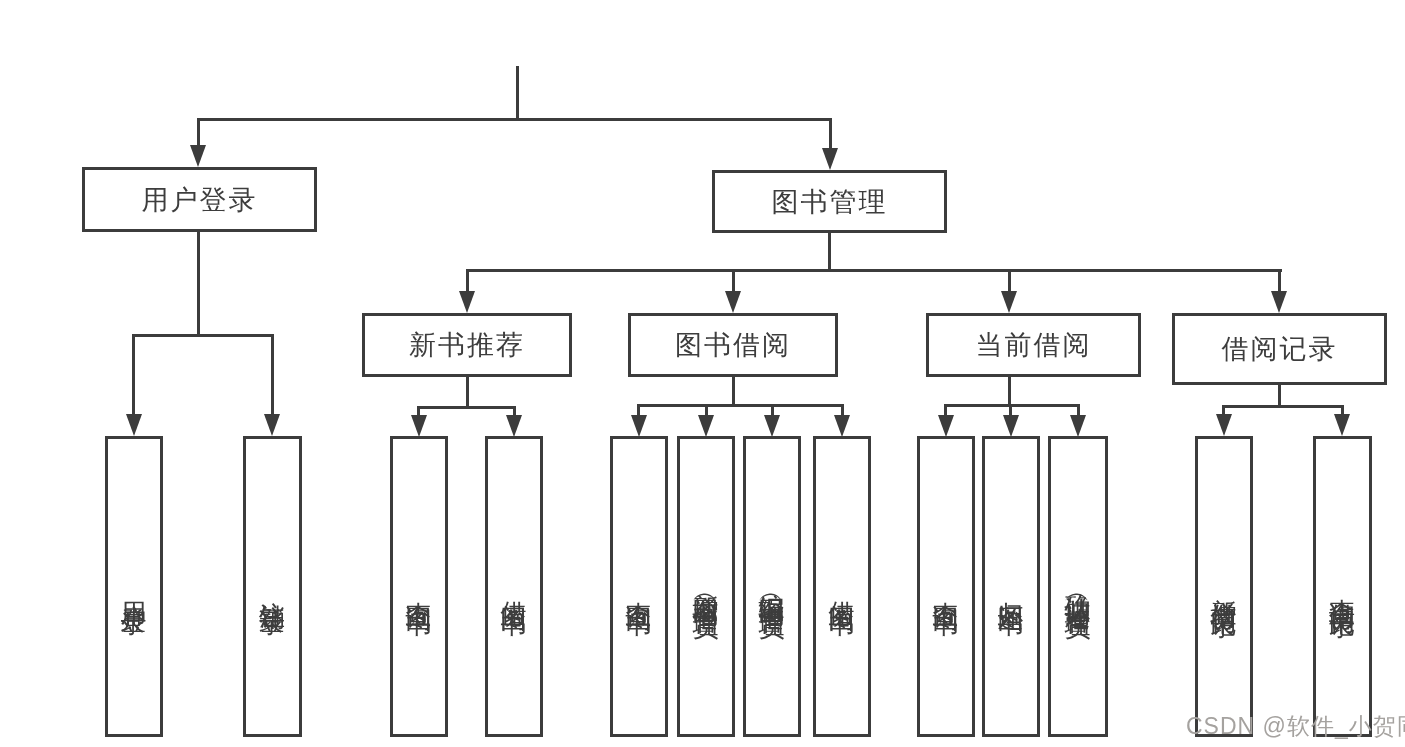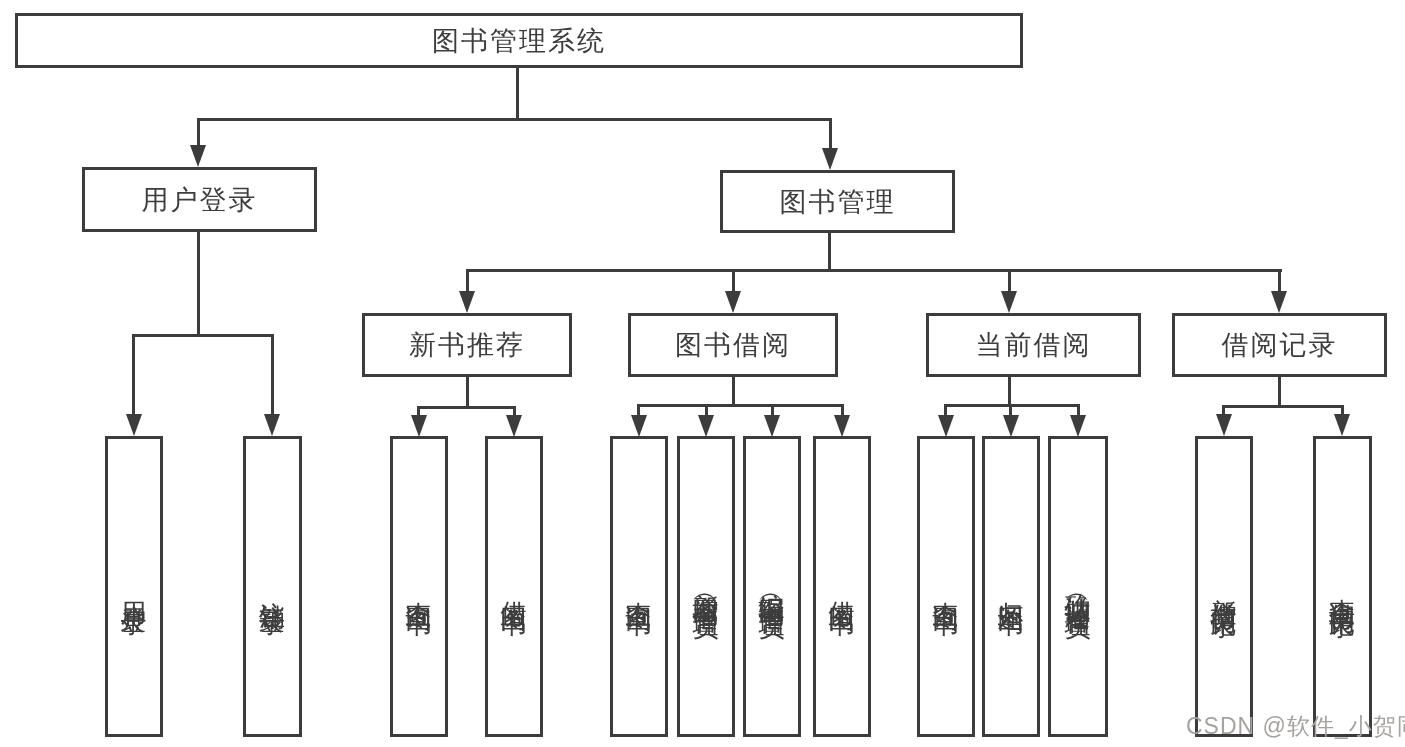--- a/index.html
+++ b/index.html
@@ -37,35 +37,32 @@
     position:absolute; left:1186px; top:711px;
     font-size:23px; letter-spacing:1px; color:#a5a29f; z-index:5;
     white-space:nowrap;
   }
 </style>
 </head>
 <body>
 
 <div class="diagram">
 
-  <div class="box" style="left:15px; top:13px; width:1008px; height:55px;">
-    <span>图书管理系统</span>
-  </div>
 
   <div class="vl" style="left:516px; top:66px;  height:55px;"></div>
   <div class="hl" style="left:197px; top:118px; width:635px;"></div>
   <div class="vl" style="left:197px; top:118px; height:29px;"></div>
   <div class="arrow" style="left:190px; top:145px;"></div>
   <div class="vl" style="left:829px; top:118px; height:32px;"></div>
   <div class="arrow" style="left:822px; top:148px;"></div>
 
   <div class="box" style="left:82px; top:167px; width:235px; height:65px;">
     <span>用户登录</span>
   </div>
-  <div class="box" style="left:712px; top:170px; width:235px; height:63px;margin-left:8px;">
+  <div class="box" style="left:712px; top:170px; width:235px; height:63px;">
     <span>图书管理</span>
   </div>
 
   <div class="vl" style="left:197px; top:230px; height:107px;"></div>
   <div class="hl" style="left:133px; top:334px; width:141px;"></div>
   <div class="vl" style="left:132px; top:334px; height:82px;"></div>
   <div class="arrow" style="left:126px; top:414px;"></div>
   <div class="vl" style="left:271px; top:334px; height:82px;"></div>
   <div class="arrow" style="left:264px; top:414px;"></div>
 
@@ -82,21 +79,21 @@
 
   <div class="box" style="left:628px; top:313px; width:210px; height:64px;">
     <span>图书借阅</span>
   </div>
   <div class="box" style="left:362px; top:313px; width:210px; height:64px;">
     <span>新书推荐</span>
   </div>
   <div class="box" style="left:902px; top:313px; width:215px; height:64px;margin-left:24px;">
     <span>当前借阅</span>
   </div>
-  <div class="box" style="left:1172px; top:313px; width:215px; height:64px;">
+  <div class="box" style="left:1172px; top:313px; width:215px; height:72px;">
     <span>借阅记录</span>
   </div>
 
   <div class="vl" style="left:466px; top:375px; height:34px;"></div>
   <div class="hl" style="left:418px; top:406px; width:98px;"></div>
   <div class="vl" style="left:417px; top:406px; height:11px;"></div>
   <div class="arrow" style="left:411px; top:415px;"></div>
   <div class="vl" style="left:513px; top:406px; height:11px;"></div>
   <div class="arrow" style="left:506px; top:415px;"></div>
 

